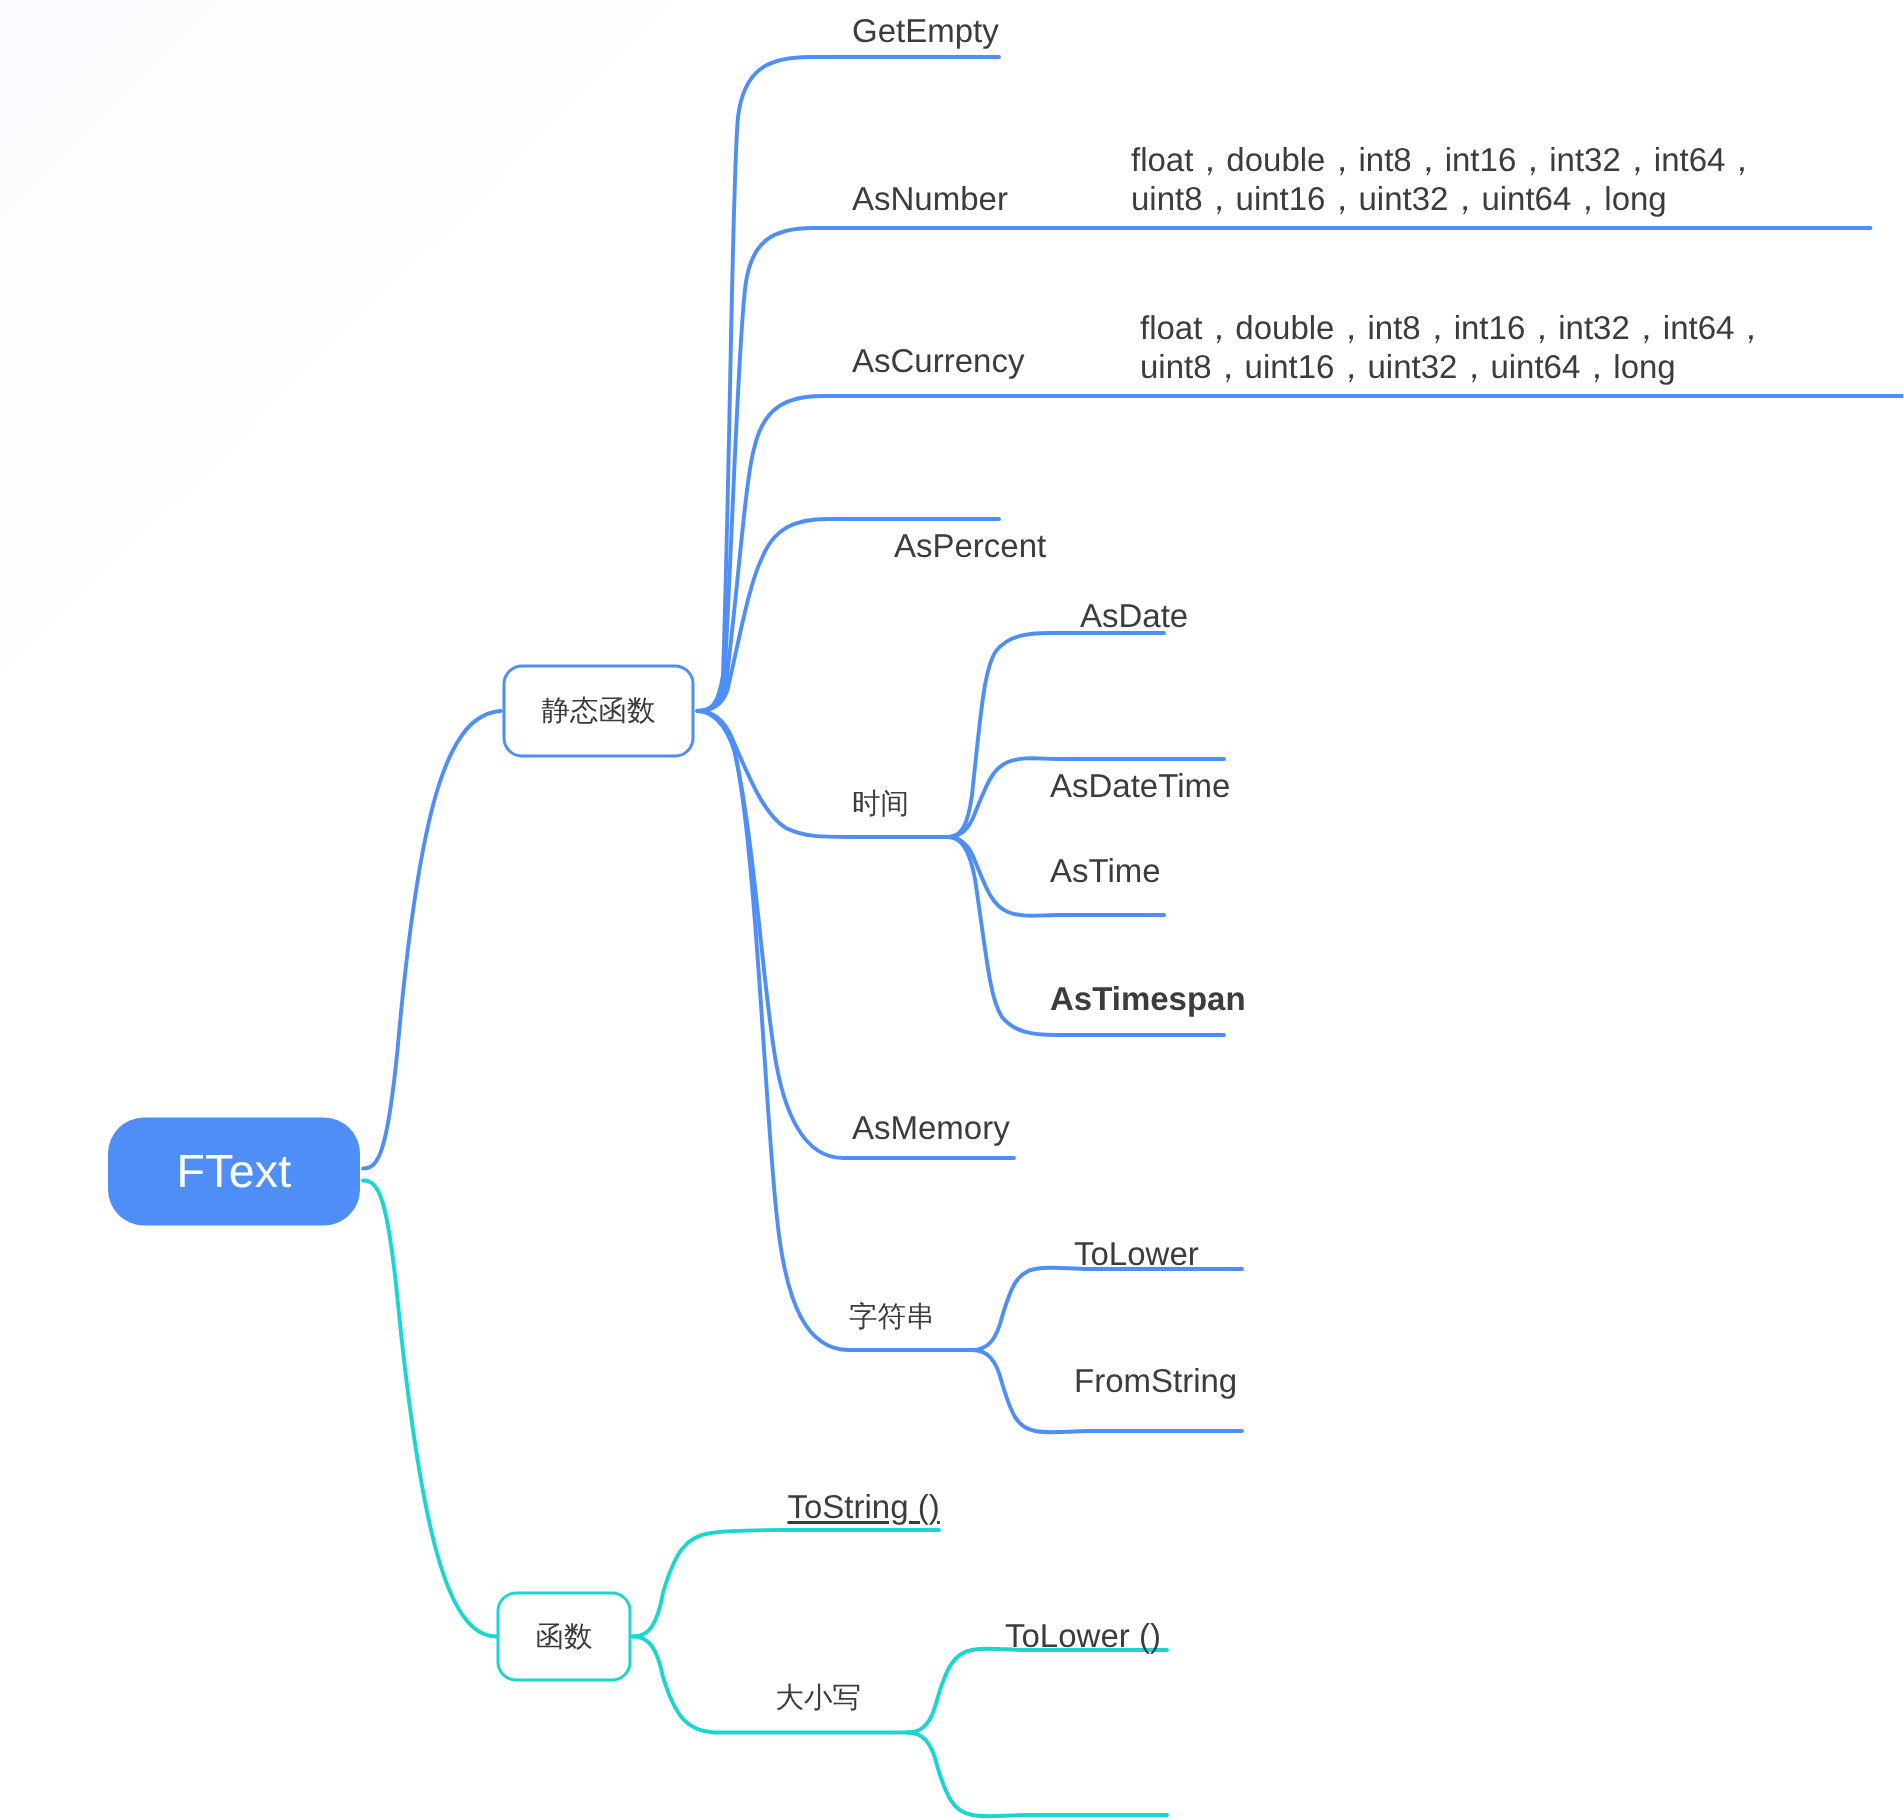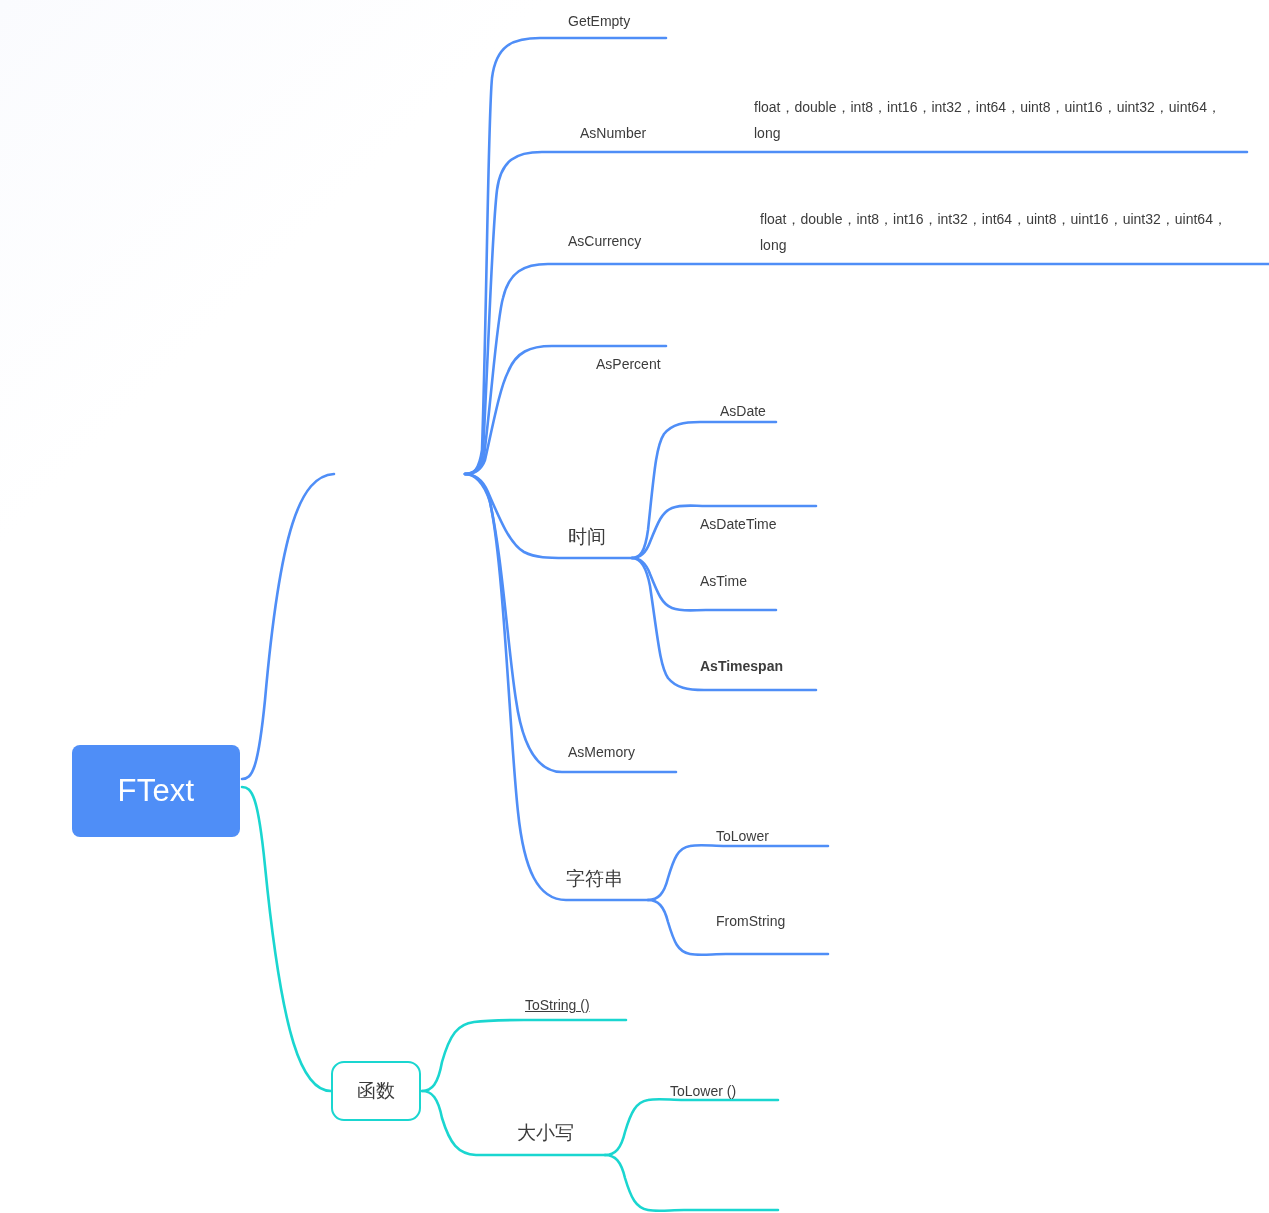--- a/index.html
+++ b/index.html
@@ -29,23 +29,23 @@
   .node {
     position: absolute;
     box-sizing: border-box;
     white-space: nowrap;
   }
   
   .root-node {
     left: 72px;
     top: 745px;
     width: 168px;
-    height: 92px;
+    height: 72px;
     background: #4f8ef7;
-    border-radius: 8px;
+    border-radius: 24px;
     color: #ffffff;
     font-size: 31px;
     display: flex;
     align-items: center;
     justify-content: center;
     letter-spacing: 0.2px;
   }
   
   .box-node {
     background: #ffffff;
@@ -68,21 +68,21 @@
   .box-func {
     left: 331px;
     top: 1061px;
     width: 90px;
     height: 60px;
     border-color: #1ad6d0;
   }
   
   .leaf {
     color: #3c3c3c;
-    font-size: 14px;
+    font-size: 22px;
     line-height: 26px;
     text-align: left;
   }
   .leaf.multiline {
     white-space: normal;
   }
   .cn {
     font-size: 19px;
   }
 </style>
@@ -125,30 +125,33 @@
 
       <path stroke="#1ad6d0" stroke-width="2.6" d="M605,1155 C615,1155 621,1149 625,1132 C631,1112 636,1102 648,1100 C658,1098 670,1100 684,1100 L778,1100"></path>
       <path stroke="#1ad6d0" stroke-width="2.6" d="M605,1155 C615,1155 621,1161 625,1178 C631,1198 636,1208 648,1210 C658,1212 670,1210 684,1210 L778,1210"></path>
     </g>
   </svg>
 
   <div class="node root-node">
     <span>FText</span>
   </div>
 
+  <div class="node box-node box-static">
+    <span class="cn">静态函数</span>
+  </div>
 
   <div class="node box-node box-func">
     <span class="cn">函数</span>
   </div>
 
   <div class="node leaf" style="left:568px; top:8px;">
     <span>GetEmpty</span>
   </div>
 
-  <div class="node leaf" style="left:580px; top:120px;">
+  <div class="node leaf" style="left:568px; top:120px;">
     <span>AsNumber</span>
   </div>
 
   <div class="node leaf multiline" style="left:754px; top:94px; width:478px;">
     <span>float，double，int8，int16，int32，int64，uint8，uint16，uint32，uint64，long</span>
   </div>
 
   <div class="node leaf" style="left:568px; top:228px;">
     <span>AsCurrency</span>
   </div>

